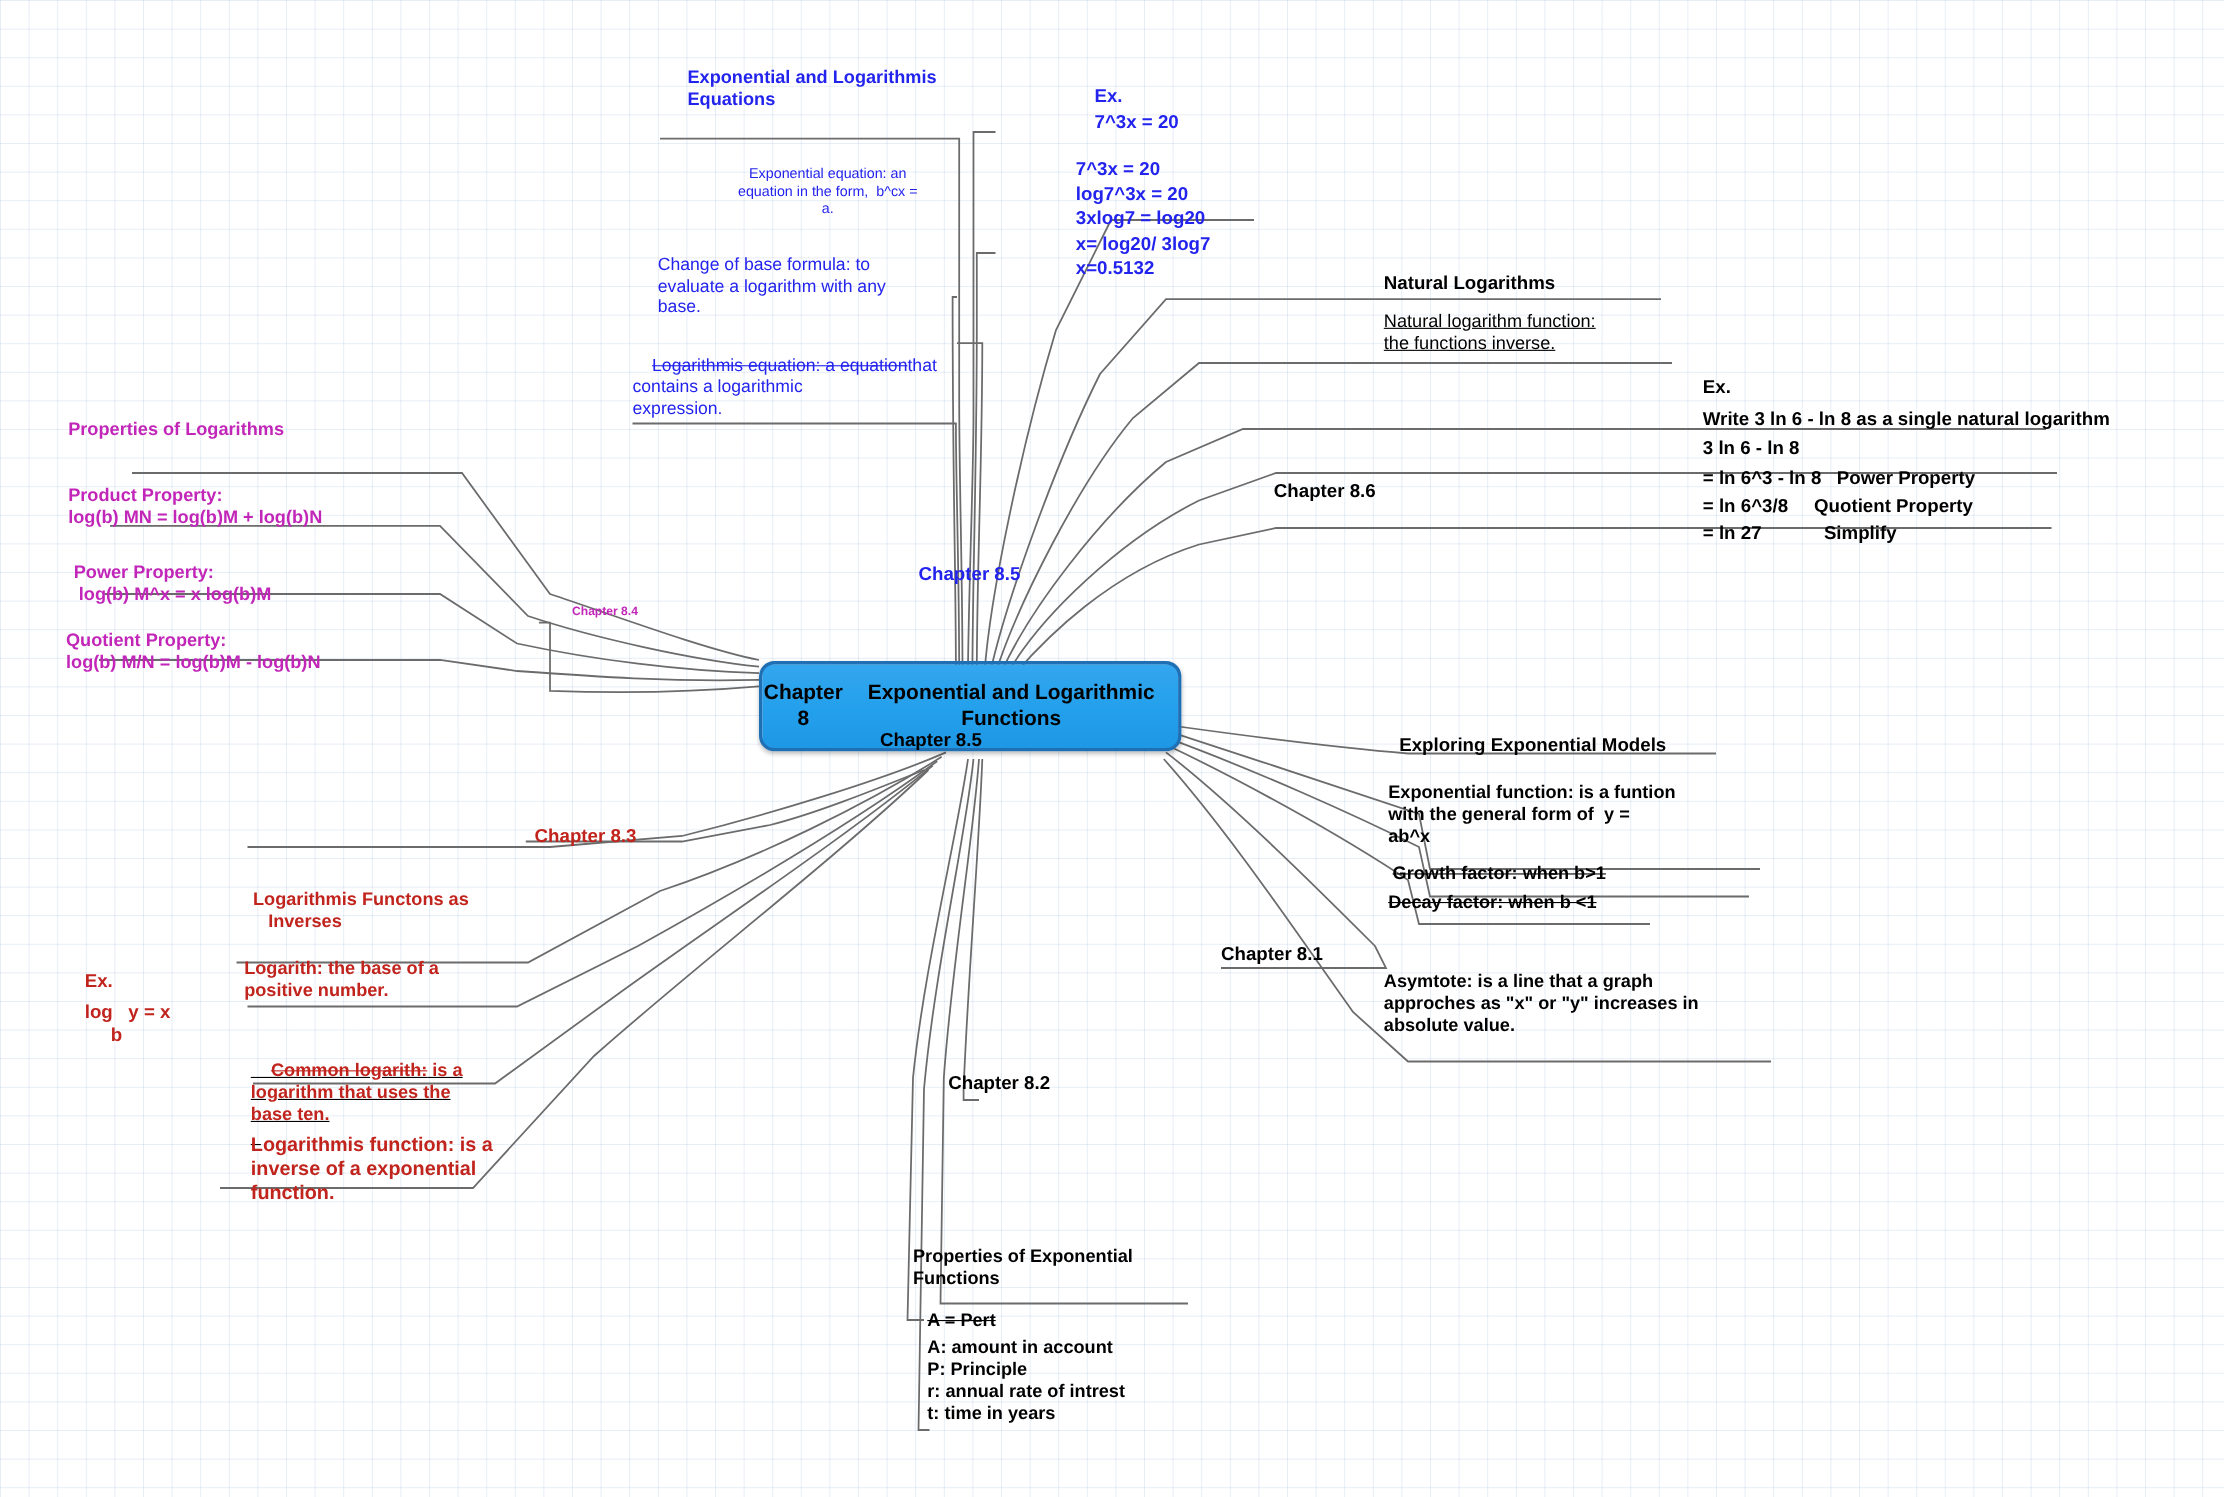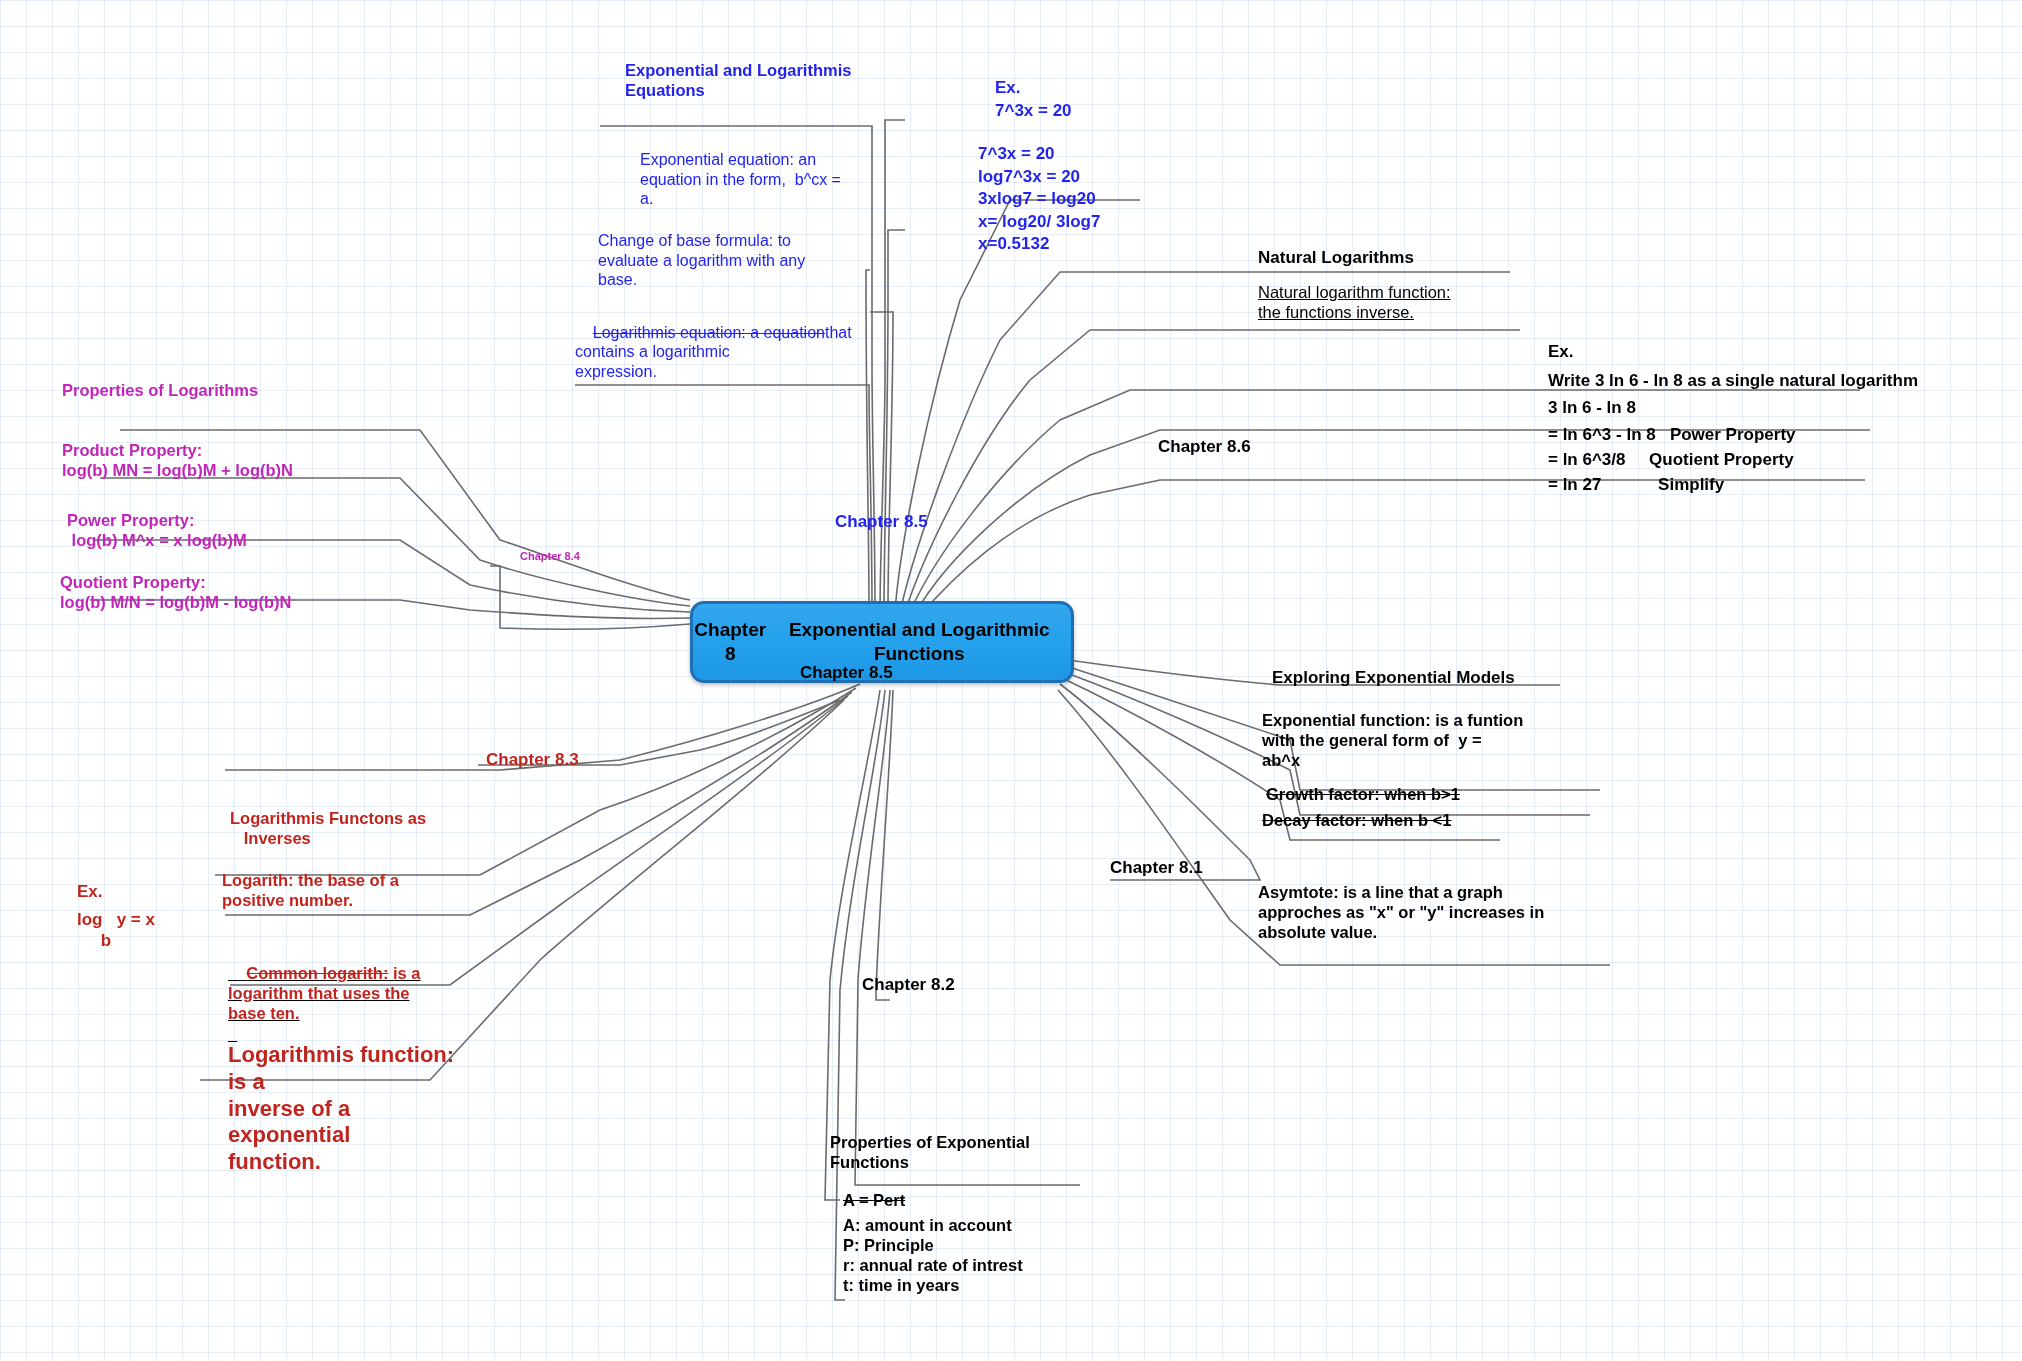--- a/index.html
+++ b/index.html
@@ -116,21 +116,21 @@
 
   <div class="central">
     <span>Chapter 8</span>
     <span class="line2">Exponential and Logarithmic Functions</span>
   </div>
   <div class="node lbl-black" style="left:800px; top:663px; font-size:17px; font-weight:bold;">Chapter 8.5</div>
 
   <div class="node lbl-blue" style="left:625px; top:60px; width:300px; font-size:16.5px;">Exponential and Logarithmis
 Equations</div>
 
-  <div class="node txt-blue" style="left:640px; top:150px; width:285px; font-size:16px;">Exponential equation: an
+  <div class="node txt-blue" style="left:610px; top:150px; width:285px; font-size:13px;text-align:center;">Exponential equation: an
 equation in the form,  b^cx =
 a.</div>
 
   <div class="node txt-blue" style="left:598px; top:231px; width:290px; font-size:16px;">Change of base formula: to
 evaluate a logarithm with any
 base.</div>
 
   <div class="node" style="left:575px; top:303px; width:305px; font-size:16px;">
     <span class="txt-blue strike">Logarithmis equation: a equation</span><span class="txt-blue">that contains a logarithmic
 expression.</span>
@@ -180,21 +180,21 @@
 
   <div class="node lbl-red" style="left:222px; top:870px; width:240px; font-size:16.5px;">Logarith: the base of a
 positive number.</div>
 
   <div class="node" style="left:228px; top:943px; width:230px; font-size:16.5px;text-decoration:underline;">
     <span class="lbl-red strike">Common logarith:</span><span class="lbl-red"> is a
 logarithm that uses the
 base ten.</span>
   </div>
 
-  <div class="node lbl-red" style="left:228px; top:1030px; width:235px; font-size:22px;margin-top:12px;">Logarithmis function: is a
+  <div class="node lbl-red" style="left:228px; top:1030px; width:235px; font-size:18px;">Logarithmis function: is a
 inverse of a exponential
 function.</div>
 
   <div class="node lbl-red" style="left:77px; top:882px; font-size:17px;">Ex.</div>
   <div class="node lbl-red" style="left:77px; top:910px; width:120px; font-size:17px;">log   y = x
      b</div>
 
   <div class="node lbl-red" style="left:486px; top:750px; font-size:17px;">Chapter 8.3</div>
 
   <div class="node lbl-black" style="left:1272px; top:668px; font-size:17px;">Exploring Exponential Models</div>

